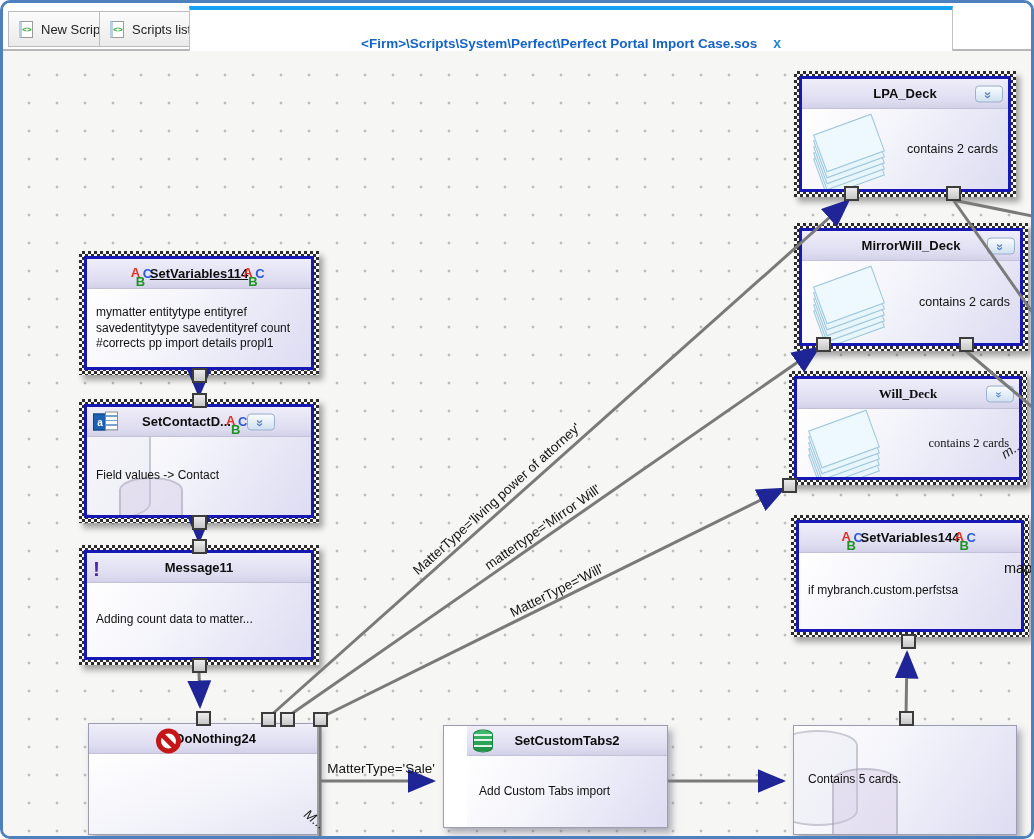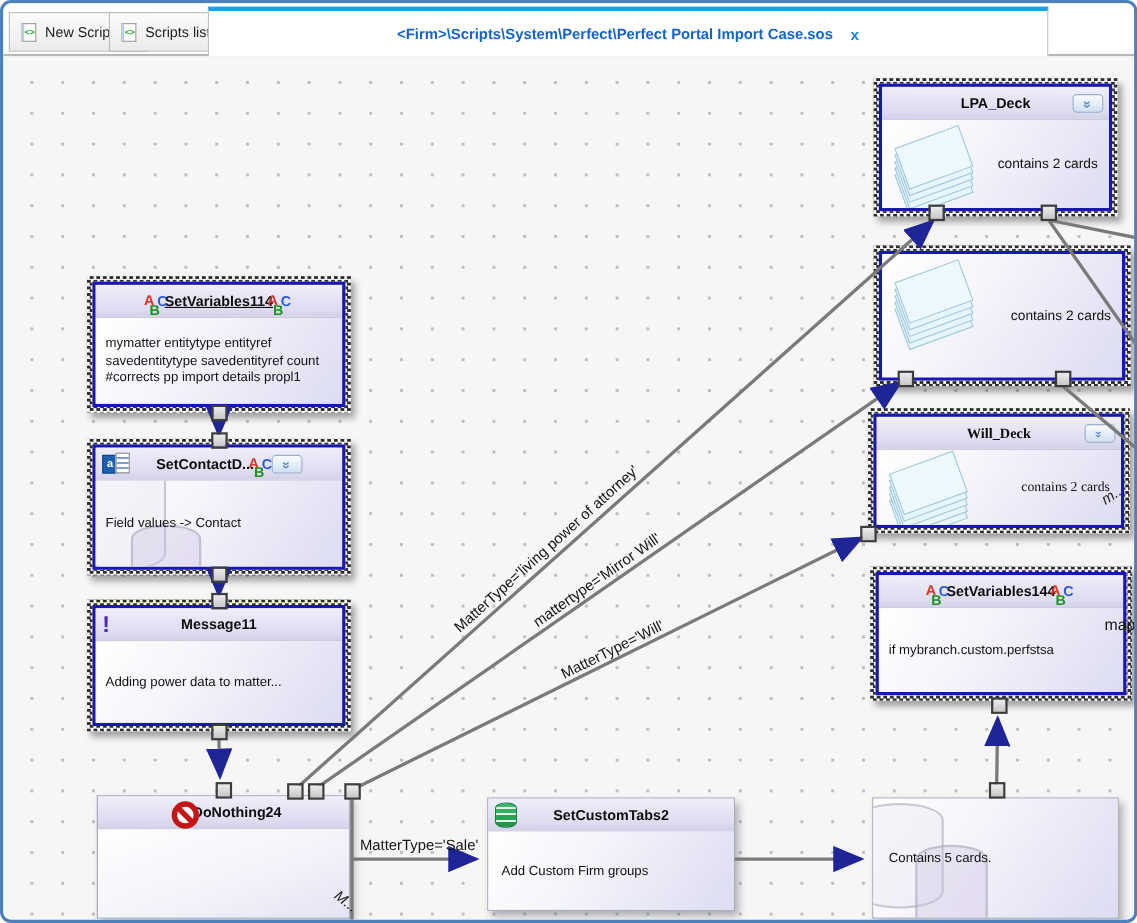--- a/index.html
+++ b/index.html
@@ -15,21 +15,21 @@
     position:absolute; top:8px; height:36px; display:flex; align-items:center; gap:8px;
     padding:0 10px; border:1px solid #bcbcbc; background:linear-gradient(#fbfbfb,#ebebeb);
     font-size:13px; color:#222; cursor:default; white-space:nowrap;
   }
   .tab .close { color:#1e86d4; font-weight:700; font-size:14px; padding:0 2px; }
   .ticon { width:14px; height:17px; background:#fff; border:1px solid #9b9b9b; border-left:3px solid #b9cede;
     display:flex; align-items:center; justify-content:center; color:#1fa31f; font-weight:800; font-size:8px; }
   .tab-active {
     position:absolute; left:186px; top:3px; width:764px; height:45px; background:#fff;
     border-left:1px solid #c2c2c2; border-right:1px solid #c2c2c2; border-top:4px solid #17a1f2;
-    display:flex; align-items:center; justify-content:center; gap:16px;
+    display:flex; align-items:flex-end; justify-content:center; gap:16px;
     font-size:13.5px; font-weight:700; color:#1464c8; z-index:60;
   }
   .tab-active .close { color:#1e86d4; font-weight:800; font-size:14px; }
   
   .canvas {
     position:absolute; left:0; top:48px; width:1028px; height:788px;
     background-color:#f6f6f5;
     background-image:radial-gradient(circle,#bdbdbd 1.2px,transparent 1.7px);
     background-size:28px 28px; background-position:12px 10px;
   }
@@ -135,20 +135,26 @@
               <i></i>
               <i></i>
             </span>
           <span class="deck-text">contains 2 cards</span>
         </div>
       </div>
     </div>
 
     <div class="sel" style="left:791px; top:172px; width:234px; height:128px;">
       <div class="core">
+        <div class="titlebar">
+          <span class="ttl">MirrorWill_Deck</span>
+          <span class="tr chevbtn">
+              <span class="chev">»</span>
+            </span>
+        </div>
         <div class="nbody">
           <span class="stack">
               <i></i>
               <i></i>
               <i></i>
               <i></i>
               <i></i>
             </span>
           <span class="deck-text">contains 2 cards</span>
         </div>
@@ -243,40 +249,40 @@
       </div>
     </div>
 
     <div class="sel" style="left:76px; top:494px; width:240px; height:120px;">
       <div class="core">
         <div class="titlebar">
           <span class="tl excl">!</span>
           <span class="ttl">Message11</span>
         </div>
         <div class="nbody">
-          <span class="body-text">Adding power data to matter...</span>
+          <span class="body-text">Adding count data to matter...</span>
         </div>
       </div>
     </div>
 
     <div class="plain" style="left:85px; top:672px; width:230px; height:112px;">
       <div class="titlebar">
         <span class="tl noicon"></span>
         <span class="ttl">DoNothing24</span>
       </div>
       <div class="nbody" style="background:linear-gradient(160deg,#ffffff 0%,#f2f2fa 60%,#e4e4f4 100%);"></div>
     </div>
 
-    <div class="plain" style="left:440px; top:674px; width:225px; height:103px;">
+    <div class="plain" style="left:440px; top:674px; width:225px; height:103px;padding-left:23px;">
       <div class="titlebar">
         <span class="tl dbicon"></span>
         <span class="ttl">SetCustomTabs2</span>
       </div>
       <div class="nbody">
-        <span class="body-text" style="left:12px;">Add Custom Firm groups</span>
+        <span class="body-text" style="left:12px;">Add Custom Tabs import</span>
       </div>
     </div>
 
     <div class="plain" style="left:790px; top:674px; width:224px; height:110px;">
       <div class="nbody">
         <span class="cyl" style="left:-16px; top:4px; width:80px; height:96px;"></span>
         <span class="cyl" style="left:38px; top:42px; width:66px; height:82px; background:rgba(206,192,224,.35);"></span>
         <span class="body-text" style="left:14px;">Contains 5 cards.</span>
       </div>
     </div>

